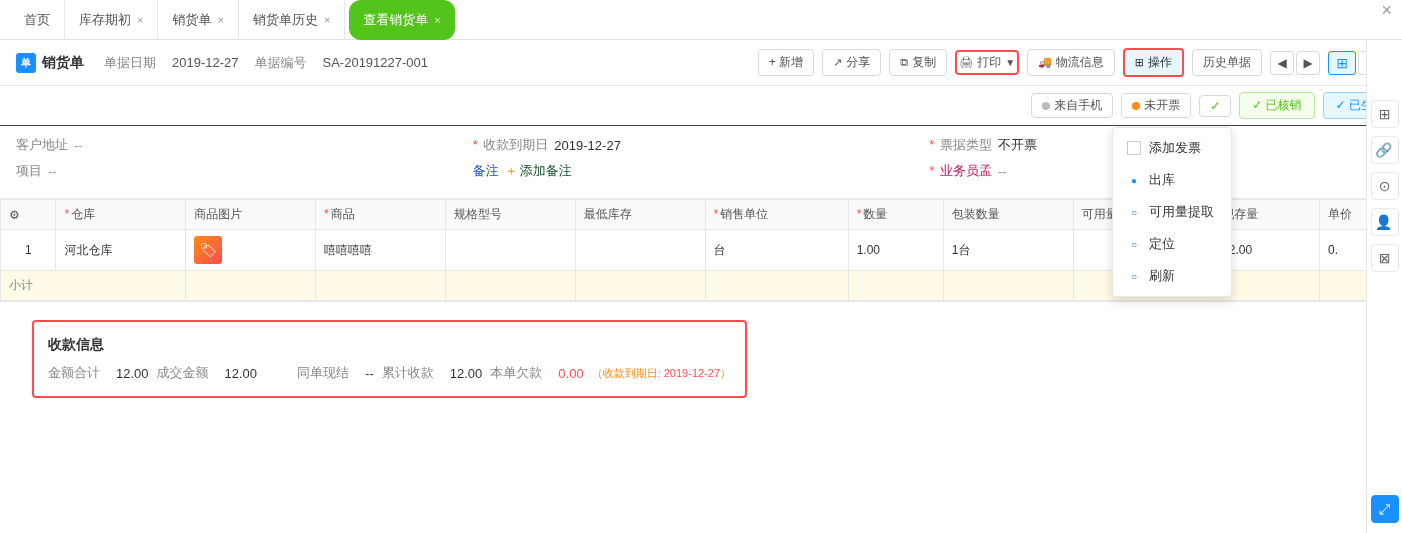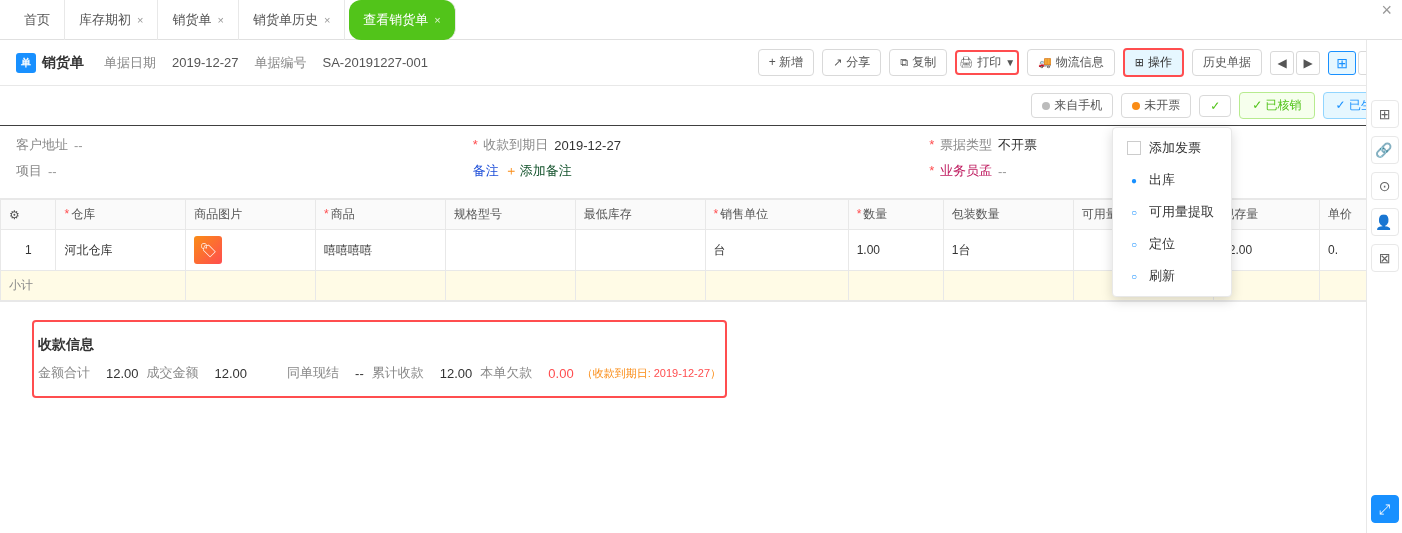--- a/index.html
+++ b/index.html
@@ -256,21 +256,21 @@
       display: flex;
       align-items: center;
       justify-content: center;
       color: #fff;
       font-size: 14px;
     }
 
     
     .payment-info {
       margin: 10px 16px;
-      padding: 14px 4px;
+      padding: 14px 14px;
       border: 2px solid #ff4d4f;
       border-radius: 4px;
       background: #fff;
       display: inline-block;
       min-width: 520px;
     }
     .payment-title {
       font-size: 14px;
       font-weight: bold;
       margin-bottom: 10px;

